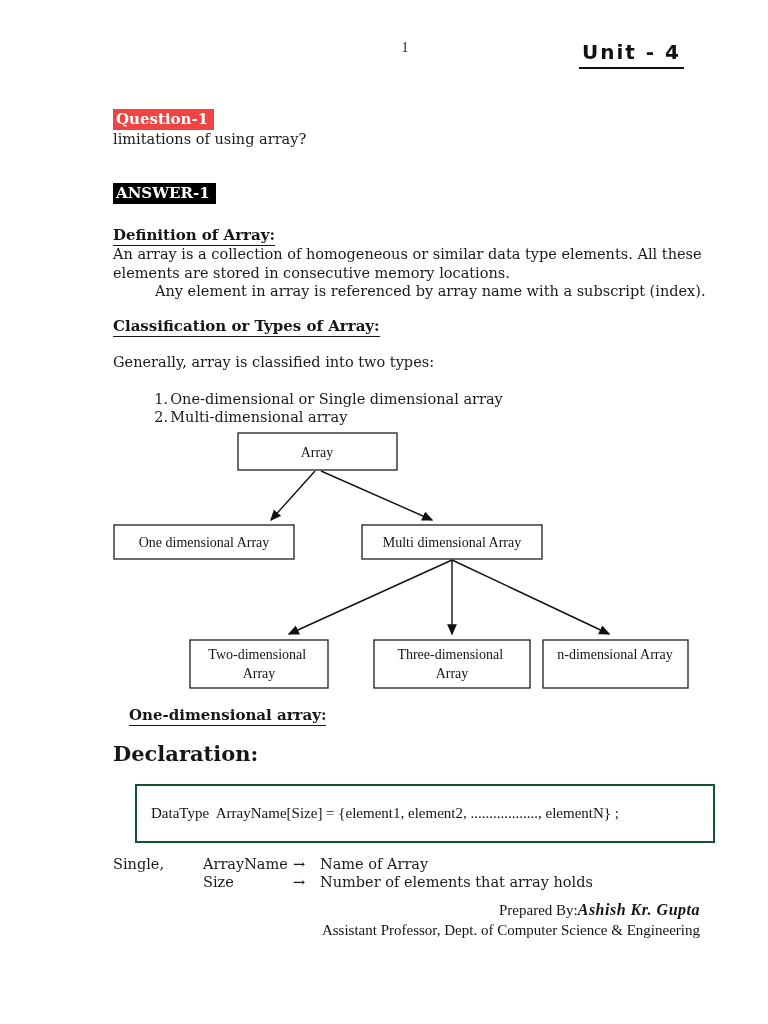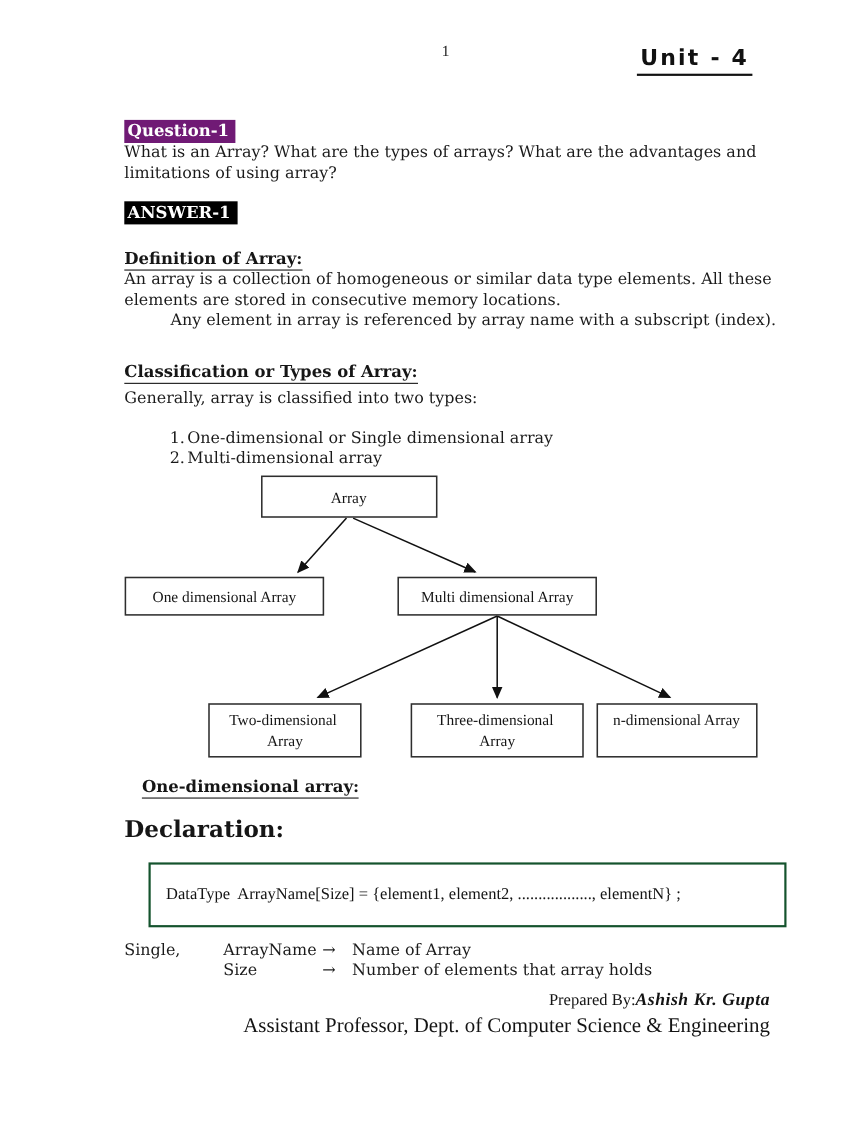--- a/index.html
+++ b/index.html
@@ -24,21 +24,21 @@
   
   .bodyline{font-size:14.5px;line-height:18.5px;white-space:pre;}
   .q-text{top:130px;left:113px;}
   .heading{
     font-weight:700;font-size:15px;color:#161616;display:inline-block;
     border-bottom:1.7px solid #161616;padding-bottom:1px;
   }
   .def-head{top:225px;left:113px;}
   .def-par{top:245px;left:113px;}
   .def-indent{top:282px;left:155px;}
-  .class-head{top:316px;left:113px;margin-top:12px;}
+  .class-head{top:316px;left:113px;}
   .class-intro{top:353px;left:113px;}
   .list-item{left:145px;}
   .li-1{top:371px;}
   .li-2{top:389px;}
   .li-num{display:inline-block;width:16px;}
   
   .diagram{top:427px;left:100px;width:620px;height:268px;}
   .diagram rect{fill:#ffffff;stroke:#2e2e2e;stroke-width:1.4;}
   .diagram text{font-family:"Liberation Serif",serif;font-size:14px;fill:#141414;text-anchor:middle;}
   .diagram line{stroke:#111;stroke-width:1.4;}
@@ -54,32 +54,31 @@
   .where-row{left:113px;font-size:14.5px;white-space:nowrap;}
   .wr-1{top:856px;}
   .wr-2{top:874px;}
   .w-label{display:inline-block;width:90px;}
   .w-term{display:inline-block;width:90px;}
   .w-arrow{display:inline-block;width:27px;}
   
   .footer{top:901px;right:68px;text-align:right;font-family:"Liberation Serif",serif;color:#141414;}
   .f-line1{font-size:15px;white-space:nowrap;}
   .f-sig{font-style:italic;font-weight:700;font-size:16px;letter-spacing:0.5px;}
-  .f-line2{font-size:19px;margin-top:3px;white-space:nowrap;}
+  .f-line2{font-size:15px;margin-top:3px;white-space:nowrap;}
   .f-line3{font-size:15px;margin-top:2px;margin-right:58px;white-space:nowrap;}
 </style>
 </head>
 <body>
 
 <div class="abs page-number">1</div>
 <div class="abs unit-title">Unit - 4</div>
 
-<div class="abs hl-label q-label" style="background: #701a75; color: rgb(255, 255, 255);">Question-1</div>
+<div class="abs hl-label q-label" style="background: #ef4444; color: rgb(255, 255, 255);">Question-1</div>
 <div class="abs q-text">
-  <div class="bodyline">What is an Array? What are the types of arrays? What are the advantages and</div>
   <div class="bodyline">limitations of using array?</div>
 </div>
 
 <div class="abs hl-label a-label" style="background: rgb(0, 0, 0); color: rgb(255, 255, 255); text-align: right;">ANSWER-1</div>
 
 <div class="abs def-head"><span class="heading">Definition of Array:</span></div>
 <div class="abs def-par">
   <div class="bodyline">An array is a collection of homogeneous or similar data type elements. All these</div>
   <div class="bodyline">elements are stored in consecutive memory locations.</div>
 </div>

